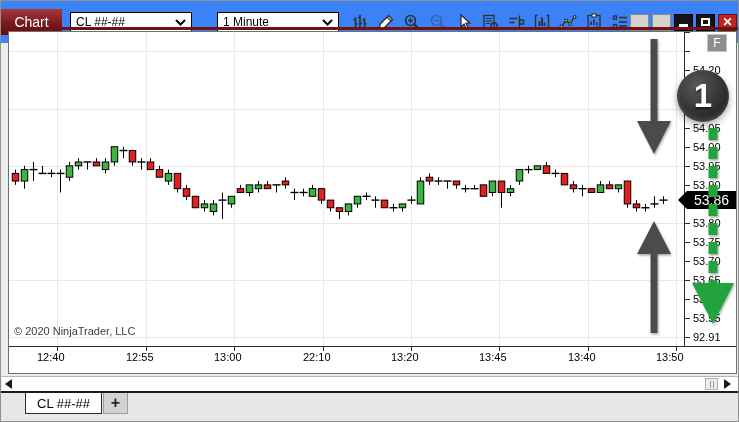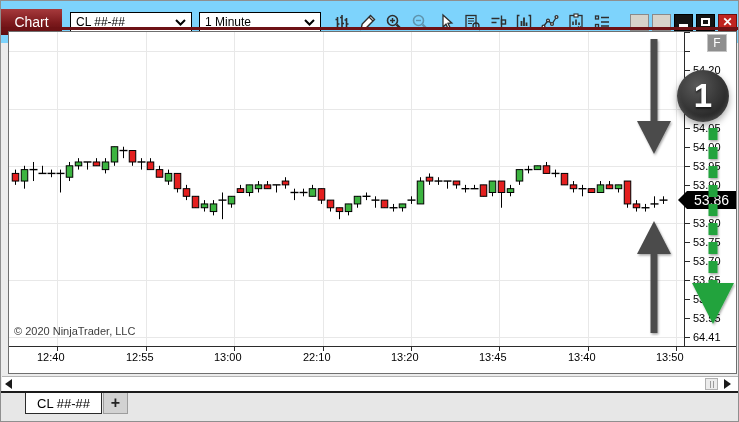--- a/index.html
+++ b/index.html
@@ -1,26 +1,26 @@
 <!DOCTYPE html>
 <html><head>
 <meta charset="utf-8">
 <style>
   html,body{margin:0;padding:0;}
   body{font-family:"Liberation Sans",sans-serif;background:#cfcfcf;}
   #win{position:relative;width:739px;height:422px;background:#ececec;border:1px solid #8f8f8f;box-sizing:border-box;overflow:hidden;}
 
   
-  .titlebar{position:absolute;left:0;top:0;width:739px;height:42px;background:#7dd3fc;display:flex;align-items:center;}
+  .titlebar{position:absolute;left:0;top:0;width:739px;height:42px;background:#3b82f6;display:flex;align-items:center;}
   .apptitle{width:61px;height:26px;background:linear-gradient(#a63a3c,#7c191c 55%,#5e0d10);color:#fff;font-size:14px;display:flex;align-items:center;justify-content:center;flex:none;}
   .maroonline{position:absolute;left:0;top:26px;width:739px;height:3px;background:#6e1215;}
   .dd{height:20px;background:#fff;border:1px solid #000;display:flex;align-items:center;font-size:12px;padding:0 5px;box-sizing:border-box;flex:none;cursor:default;}
   .dd .val{flex:1;white-space:nowrap;overflow:hidden;}
   .dd1{width:122px;margin-left:8px;}
-  .dd2{width:122px;margin-left:7px;gap:28px;}
+  .dd2{width:122px;margin-left:25px;gap:28px;}
   .tools{display:flex;align-items:center;margin-left:10px;gap:5px;flex:none;}
   .toolbtn{width:21px;height:21px;display:flex;align-items:center;justify-content:center;}
   .toolbtn.disabled{opacity:.38;}
   .winbtns{display:flex;align-items:center;gap:3px;margin-left:auto;margin-right:3px;flex:none;}
   .winbtn{width:19px;height:17px;border:1px solid #8a8a8a;box-sizing:border-box;display:flex;align-items:center;justify-content:center;background:#d7d3ca;}
   .winbtn.dark{background:#141414;border-color:#000;}
   .winbtn.close{background:#bf2420;border-color:#6d100e;color:#fff;font-weight:bold;font-size:12px;line-height:1;}
   .minbar{width:9px;height:3px;background:#fff;margin-top:7px;}
   .restbox{width:9px;height:8px;border:2px solid #fff;box-sizing:border-box;}
 
@@ -369,21 +369,21 @@
       <div class="price-label" style="left: 692px; top: 121px;">54.05</div>
       <div class="price-label" style="left: 692px; top: 140px;">54.00</div>
       <div class="price-label" style="left: 692px; top: 159px;">53.95</div>
       <div class="price-label" style="left: 692px; top: 178px;">53.90</div>
       <div class="price-label" style="left: 692px; top: 216px;">53.80</div>
       <div class="price-label" style="left: 692px; top: 235px;">53.75</div>
       <div class="price-label" style="left: 692px; top: 254px;">53.70</div>
       <div class="price-label" style="left: 692px; top: 273px;">53.65</div>
       <div class="price-label" style="left: 692px; top: 292px;">53.60</div>
       <div class="price-label" style="left: 692px; top: 311px;">53.55</div>
-      <div class="price-label" style="left: 692px; top: 330px;">64.41</div>
+      <div class="price-label" style="left: 692px; top: 330px;">92.91</div>
       <div class="time-label" style="left: 36px; top: 350px;">12:40</div>
       <div class="time-label" style="left: 125px; top: 350px;">12:55</div>
       <div class="time-label" style="left: 213px; top: 350px;">13:00</div>
       <div class="time-label" style="left: 302px; top: 350px;">22:10</div>
       <div class="time-label" style="left: 390px; top: 350px;">13:20</div>
       <div class="time-label" style="left: 478px; top: 350px;">13:45</div>
       <div class="time-label" style="left: 567px; top: 350px;">13:40</div>
       <div class="time-label" style="left: 655px; top: 350px;">13:50</div>
     </div>
 

